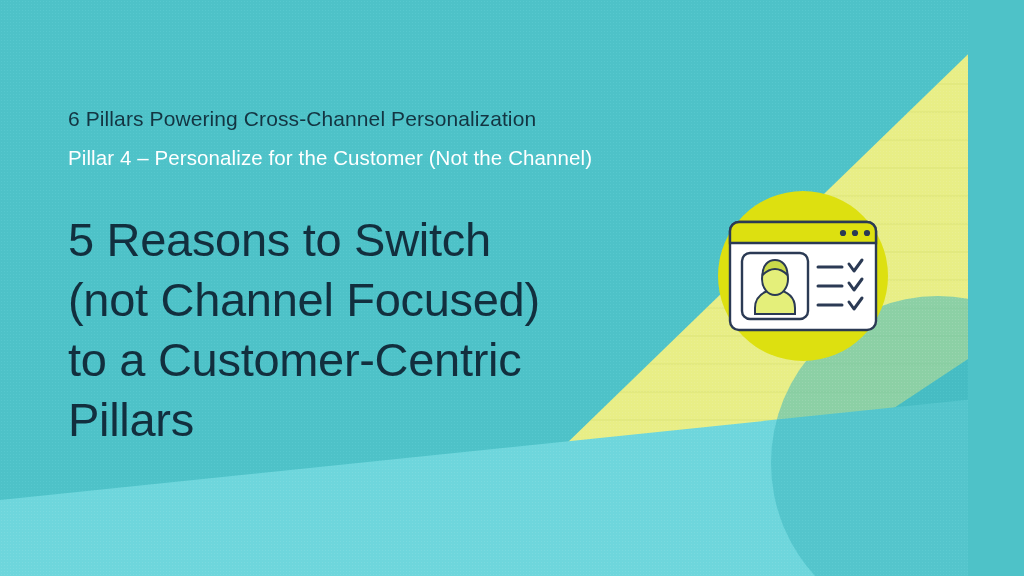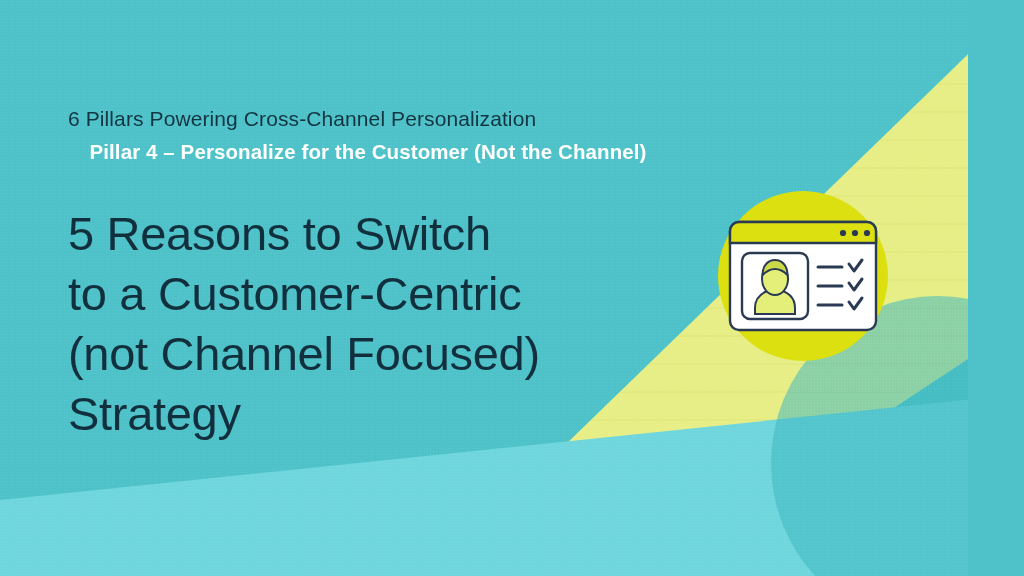--- a/index.html
+++ b/index.html
@@ -49,25 +49,24 @@
     line-height:30px;
     color:#133542;
     font-weight:400;
     letter-spacing:.1px;
     white-space:nowrap;
   }
   .eyebrow-2 {
     font-size:20.5px;
     line-height:30px;
     color:#ffffff;
-    font-weight:700;
+    font-weight:400;
     letter-spacing:.1px;
-    margin-top:3px;
+    margin-top:9px;
     white-space:nowrap;
-    text-align:center;
   }
   .headline {
     margin-top:37px;
     font-size:47px;
     line-height:60px;
     font-weight:400;
     color:#122f3e;
     letter-spacing:-0.3px;
   }
   .headline .hl-line { display:block; white-space:nowrap; }
@@ -131,23 +130,23 @@
       <circle cx="938" cy="463" r="167" fill="#3fb8c0" opacity="0.55"></circle>
     </svg>
   </div>
 
   <div class="content">
     <div class="eyebrow-1">6 Pillars Powering Cross-Channel Personalization</div>
     <div class="eyebrow-2">Pillar 4 – Personalize for the Customer (Not the Channel)</div>
 
     <h1 class="headline">
       <span class="hl-line">5 Reasons to Switch</span>
+      <span class="hl-line">(not Channel Focused)</span>
       <span class="hl-line">to a Customer-Centric</span>
-      <span class="hl-line">(not Channel Focused)</span>
-      <span class="hl-line">Strategy</span>
+      <span class="hl-line">Pillars</span>
     </h1>
   </div>
 
   <div class="badge">
     <svg viewBox="0 0 212 170" aria-hidden="true">
 
       <circle cx="106" cy="85" r="85" fill="#dde010"></circle>
 
       <rect x="33" y="31" width="146" height="108" rx="9" ry="9" fill="#ffffff" stroke="#2b3a54" stroke-width="2.4"></rect>
 

